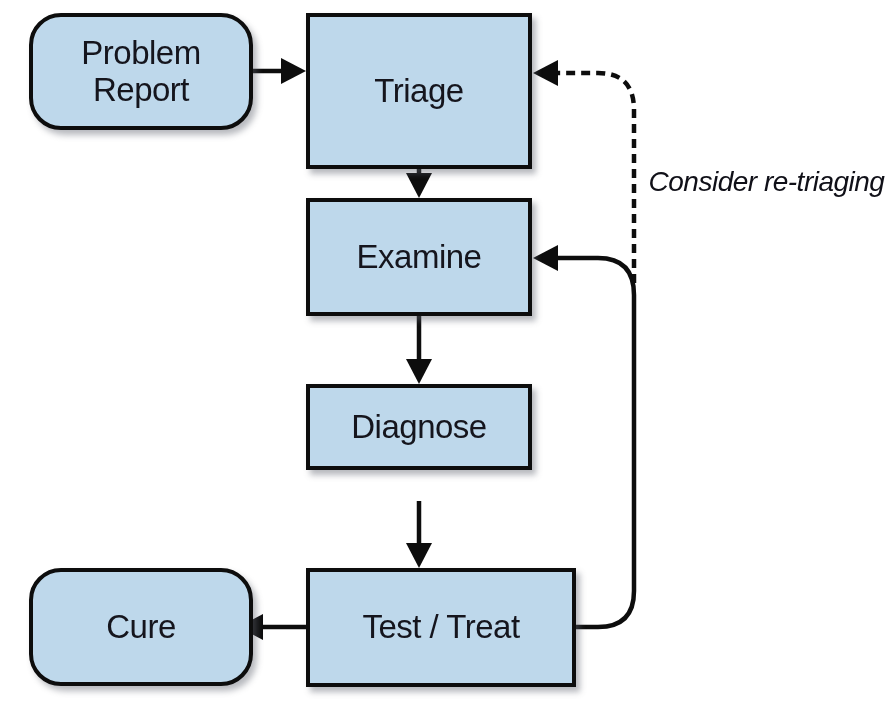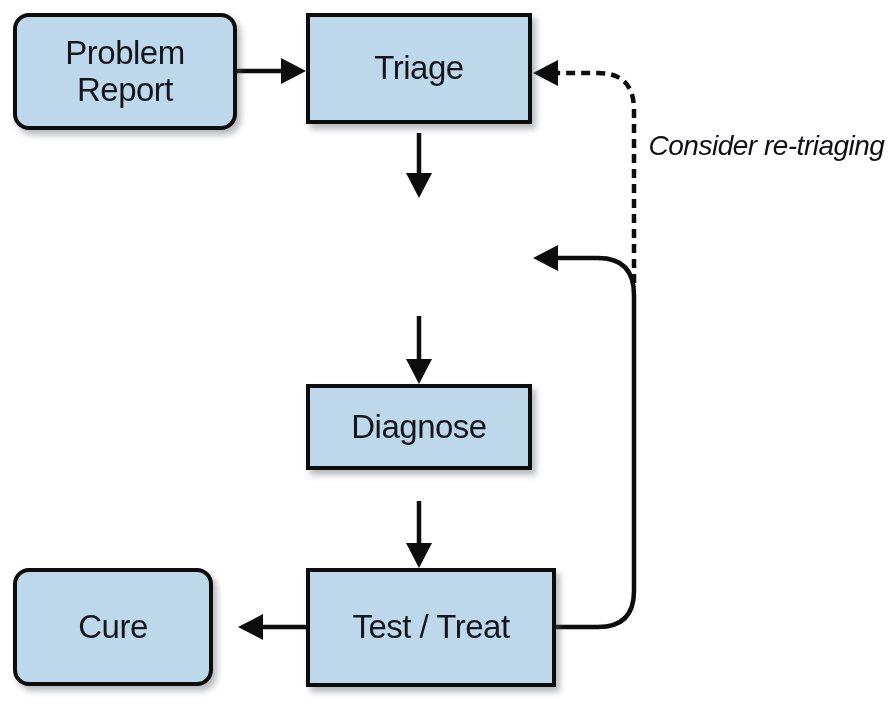--- a/index.html
+++ b/index.html
@@ -27,21 +27,21 @@
   .node {
     position: absolute;
     box-sizing: border-box;
     background: var(--node-fill, #bed8eb);
     border: 4px solid var(--node-border, #0d0d0d);
     display: flex;
     align-items: center;
     justify-content: center;
     box-shadow: 4px 5px 6px rgba(95, 100, 110, 0.45);
   }
-  .node.terminator { border-radius: 16px; }
+  .node.terminator { border-radius: 32px; margin-left: 16px; }
   .node-label {
     font-size: 33px;
     font-weight: 500;
     letter-spacing: -0.5px;
     line-height: 1.12;
     color: var(--node-text, #15151d);
     text-align: center;
     white-space: pre-line;
   }
   .annotation {
@@ -50,21 +50,21 @@
     top: 128px;
     width: 253px;
     text-align: center;
     font-style: italic;
     font-weight: 500;
     font-size: 28px;
     line-height: 36px;
     letter-spacing: -0.5px;
     color: var(--annotation-text, #101018);
   }
-  .annotation span { display: block; }
+  .annotation span { display: block; margin-top: 36px; }
 </style>
 </head>
 <body>
 
 <div class="canvas">
 
   <svg class="edges-layer" viewBox="0 0 893 717">
 
     <line class="edge" x1="237" y1="71" x2="283" y2="71"></line>
     <polygon class="arrowhead" points="306,71 281,58 281,84"></polygon>
@@ -86,34 +86,37 @@
 
     <path class="edge dashed" d="M 634 283 V 110 Q 634 73 598 73 H 556"></path>
     <polygon class="arrowhead" points="533,73 558,60 558,86"></polygon>
   </svg>
 
   <div class="node terminator" style="left:13px; top:13px; width:224px; height:117px;">
     <div class="node-label">Problem
 Report</div>
   </div>
 
-  <div class="node" style="left:306px; top:13px; width:226px; height:111px;">
+  <div class="node" style="left:306px; top:13px; width:226px; height:156px;">
     <div class="node-label">Triage</div>
   </div>
 
+  <div class="node" style="left:306px; top:198px; width:226px; height:118px;">
+    <div class="node-label">Examine</div>
+  </div>
 
   <div class="node" style="left:306px; top:384px; width:226px; height:86px;">
     <div class="node-label">Diagnose</div>
   </div>
 
-  <div class="node" style="left:306px; top:568px; width:250px; height:119px;">
+  <div class="node" style="left:306px; top:568px; width:270px; height:119px;">
     <div class="node-label">Test / Treat</div>
   </div>
 
-  <div class="node terminator" style="left:13px; top:568px; width:200px; height:118px;">
+  <div class="node terminator" style="left:13px; top:568px; width:224px; height:118px;">
     <div class="node-label">Cure</div>
   </div>
 
   <div class="annotation">
     <span>Consider re-triaging</span>
   </div>
 
 </div>
 
 </body></html>

